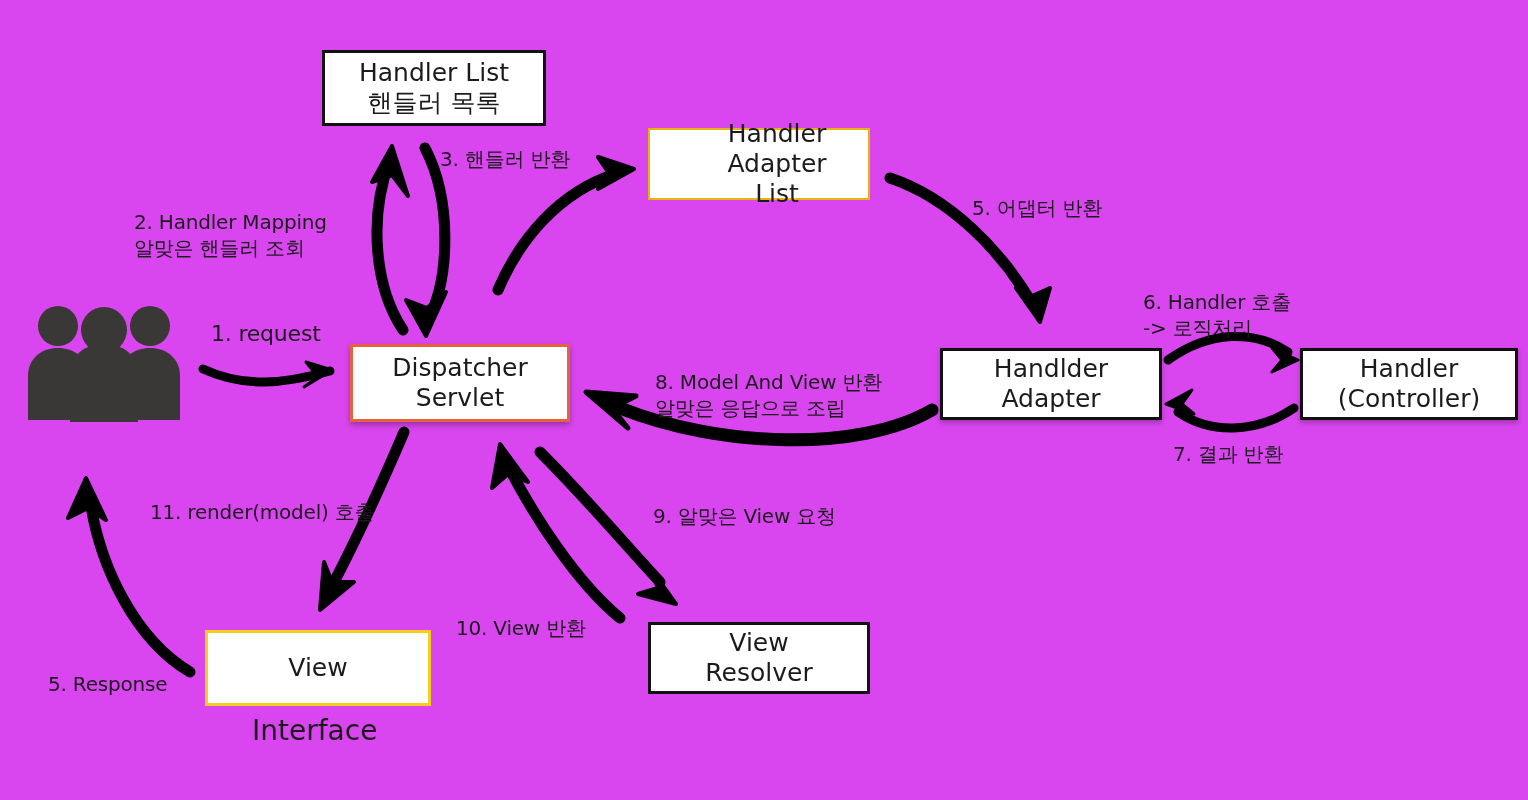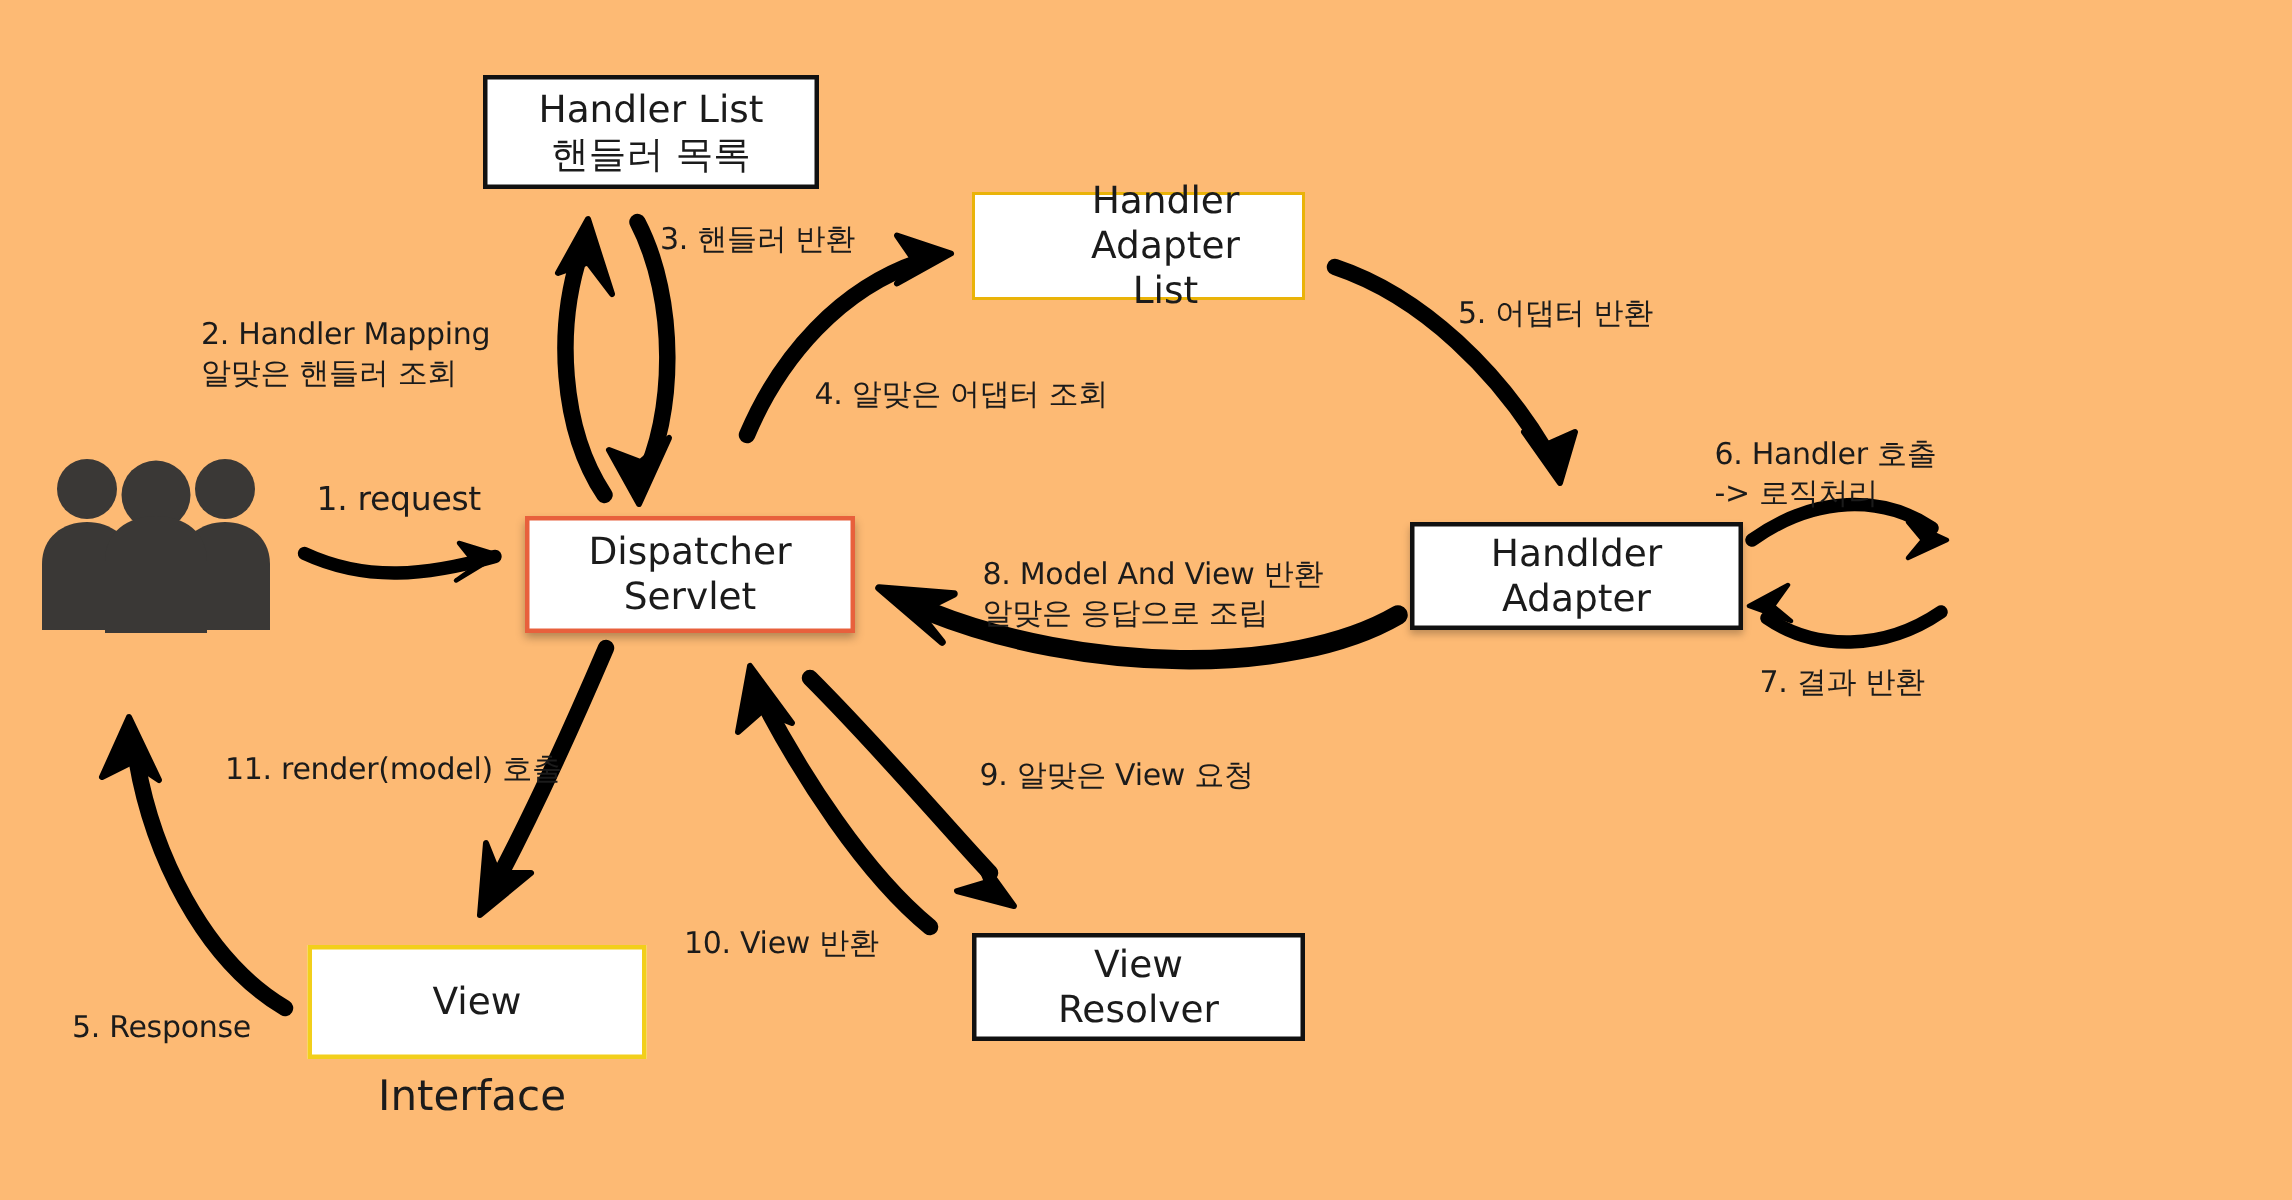--- a/index.html
+++ b/index.html
@@ -7,21 +7,21 @@
     padding: 0;
     background: #ffffff;
   }
   body {
     font-family: "DejaVu Sans", "Liberation Sans", sans-serif;
   }
   #canvas {
     position: relative;
     width: 1528px;
     height: 800px;
-    background: #fdba74;
+    background: #d946ef;
     overflow: hidden;
   }
   #sketch {
     position: absolute;
     left: 0;
     top: 0;
     width: 1528px;
     height: 800px;
     pointer-events: none;
   }
@@ -160,40 +160,43 @@
   <div class="node" style="left:940px; top:348px; width:222px; height:72px; border:3px solid #111111; box-shadow:0 3px 5px rgba(0,0,0,0.25); font-size:25px;">
     <span class="node-label">Handlder
 Adapter</span>
   </div>
 
   <div class="node" style="left:350px; top:344px; width:220px; height:78px; border:3px solid #e8603c; box-shadow:0 3px 6px rgba(0,0,0,0.30); font-size:25px;">
     <span class="node-label">Dispatcher
 Servlet</span>
   </div>
 
+  <div class="node" style="left:1300px; top:348px; width:218px; height:72px; border:3px solid #111111; box-shadow:0 3px 5px rgba(0,0,0,0.25); font-size:25px;">
+    <span class="node-label">Handler
+(Controller)</span>
+  </div>
 
   <div class="node" style="left:205px; top:630px; width:226px; height:76px; border:3px solid #f2cf1b; font-size:25px;">
     <span class="node-label">View</span>
   </div>
 
   <div class="node" style="left:648px; top:622px; width:222px; height:72px; border:3px solid #111111; font-size:25px;">
     <span class="node-label">View
 Resolver</span>
   </div>
 
   <div class="plain-text" style="left:252px; top:714px; font-size:28px;">Interface</div>
 
   <div class="label" style="left:197px; top:320px; font-size:22px;margin-left:14px;">1. request</div>
 
   <div class="label" style="left:134px; top:210px; font-size:20px;">2. Handler Mapping
 알맞은 핸들러 조회</div>
 
   <div class="label" style="left:440px; top:147px; font-size:20px;">3. 핸들러  반환</div>
 
-  <div class="label" style="left:543px; top:250px; font-size:20px;">4. 알맞은 어댑터 조회</div>
 
   <div class="label" style="left:972px; top:196px; font-size:20px;">5. 어댑터 반환</div>
 
   <div class="label" style="left:1143px; top:290px; font-size:20px;">6. Handler 호출
 -&gt; 로직처리</div>
 
   <div class="label" style="left:1173px; top:442px; font-size:20px;">7. 결과 반환</div>
 
   <div class="label" style="left:655px; top:370px; font-size:20px;">8. Model And View 반환
 알맞은 응답으로 조립</div>

